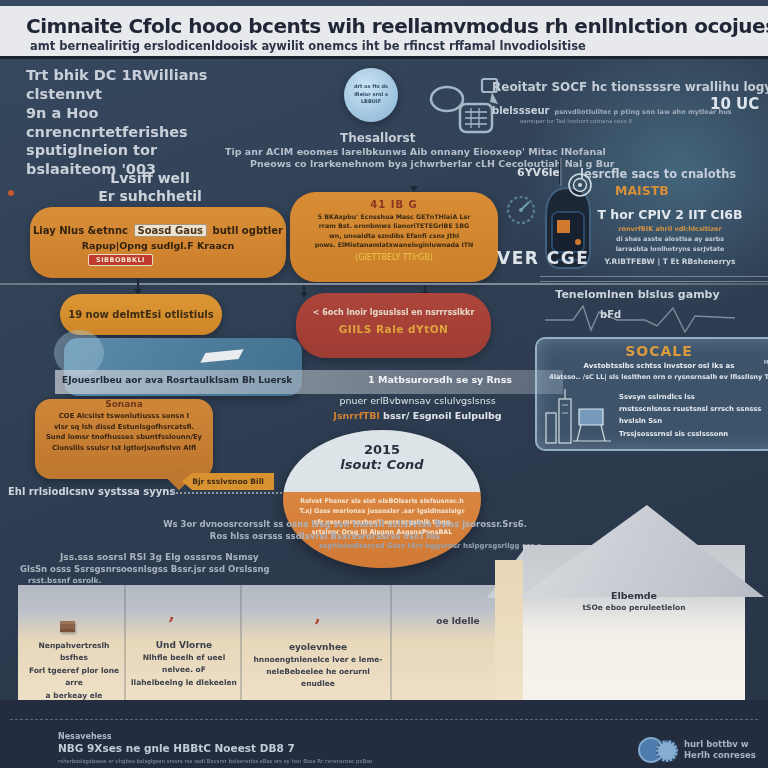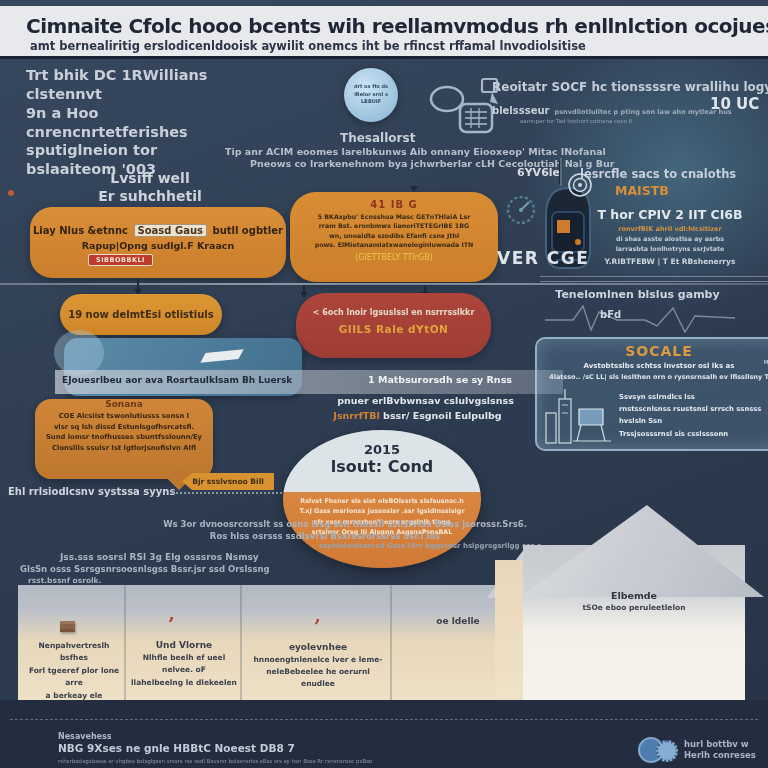--- a/index.html
+++ b/index.html
@@ -73,21 +73,21 @@
   .tene2{left:600px;top:309px;font-size:10px;font-weight:bold;color:#ccd4dd;}
   
   .bluebox{left:64px;top:338px;width:238px;height:58px;border-radius:14px;
     background:linear-gradient(120deg,#5d8cab,#41708f);box-shadow:0 3px 8px rgba(0,0,0,0.3);}
   .pgram{left:140px;top:13px;width:36px;height:10px;background:#e9edf0;transform:skewX(-32deg) rotate(-6deg);position:absolute;}
   .blob{left:-10px;top:-8px;width:50px;height:46px;border-radius:50%;background:rgba(165,200,220,0.4);position:absolute;}
   .grayband{left:55px;top:370px;width:508px;height:24px;
     background:linear-gradient(90deg,rgba(205,210,218,0.7),rgba(150,160,172,0.45));}
   .bandlabel{left:62px;top:375px;font-size:9px;font-weight:bold;color:#222b3a;white-space:nowrap;}
   .cm1{left:330px;top:374px;width:220px;text-align:center;font-size:9.5px;font-weight:bold;color:#f0f3f6;white-space:nowrap;}
-  .cm2{left:308px;top:395px;width:235px;text-align:center;font-size:9.5px;font-weight:bold;color:#dfe5eb;white-space:nowrap;}
+  .cm2{left:300px;top:395px;width:235px;text-align:center;font-size:9.5px;font-weight:normal;color:#dfe5eb;white-space:nowrap;}
   .cm3{left:300px;top:410px;width:235px;text-align:center;font-size:9.5px;font-weight:bold;color:#dfe5eb;white-space:nowrap;}
   .cm3 .ow{color:#d08030;}
   
   .glass{left:499px;top:337px;width:248px;height:114px;border-radius:10px;
     background:rgba(125,175,205,0.22);border:2px solid rgba(185,215,235,0.7);
     box-shadow:inset 0 0 18px rgba(200,230,250,0.25);box-sizing:border-box;margin-left:36px;}
   .glass-title{position:absolute;left:0;top:4px;width:100%;text-align:center;font-size:14px;font-weight:bold;color:#dc9a3f;letter-spacing:1px;}
   .glass-l1{position:absolute;left:0;top:23px;width:100%;text-align:center;font-size:7px;font-weight:bold;color:#e8edf2;white-space:nowrap;}
   .glass-sup{position:absolute;right:8px;top:20px;font-size:5.5px;color:#dfe7ee;}
   .glass-l2{position:absolute;left:0;top:34px;width:100%;text-align:center;font-size:6.5px;font-weight:bold;color:#dde5ec;white-space:nowrap;}
@@ -103,21 +103,21 @@
   .banner{left:182px;top:473px;width:92px;height:17px;background:#d8922f;
     clip-path:polygon(10px 0,100% 0,100% 100%,10px 100%,0 50%);
     text-align:center;line-height:17px;font-size:7.5px;font-weight:bold;color:#3d2b14;}
   .syslabel{left:8px;top:486px;font-size:10px;font-weight:bold;color:#ced4dc;white-space:nowrap;}
   .dots{left:172px;top:492px;width:162px;border-top:2px dotted #8d98a5;}
   
   .bigcircle{left:283px;top:430px;width:198px;height:138px;border-radius:50%;overflow:hidden;
     box-shadow:0 5px 14px rgba(0,0,0,0.35);}
   .bc-top{height:62px;background:#dde4e8;text-align:center;padding-top:12px;box-sizing:border-box;}
   .bc-year{font-size:13px;font-weight:bold;color:#27303f;}
-  .bc-label{font-size:16px;font-weight:bold;color:#27303f;}
+  .bc-label{font-size:13px;font-weight:bold;color:#27303f;font-style:italic;}
   .bc-bot{height:76px;background:linear-gradient(180deg,#da8540,#d07a36);
     text-align:center;padding:4px 14px 0;box-sizing:border-box;}
   .bc-lines{font-size:6.4px;font-weight:bold;color:#f6e7d4;line-height:1.6;}
   
   .para{font-weight:bold;color:#a9b3c0;white-space:nowrap;}
   
   .band{left:18px;top:585px;width:727px;height:115px;
     background:linear-gradient(180deg,#b3b9c2 0%,#bcc1c9 22%,#e7d7bb 48%,#eee0c6 100%);}
   .sep{top:585px;width:2px;height:115px;background:rgba(90,95,105,0.3);}
   .roof{left:520px;top:505px;width:244px;height:92px;

